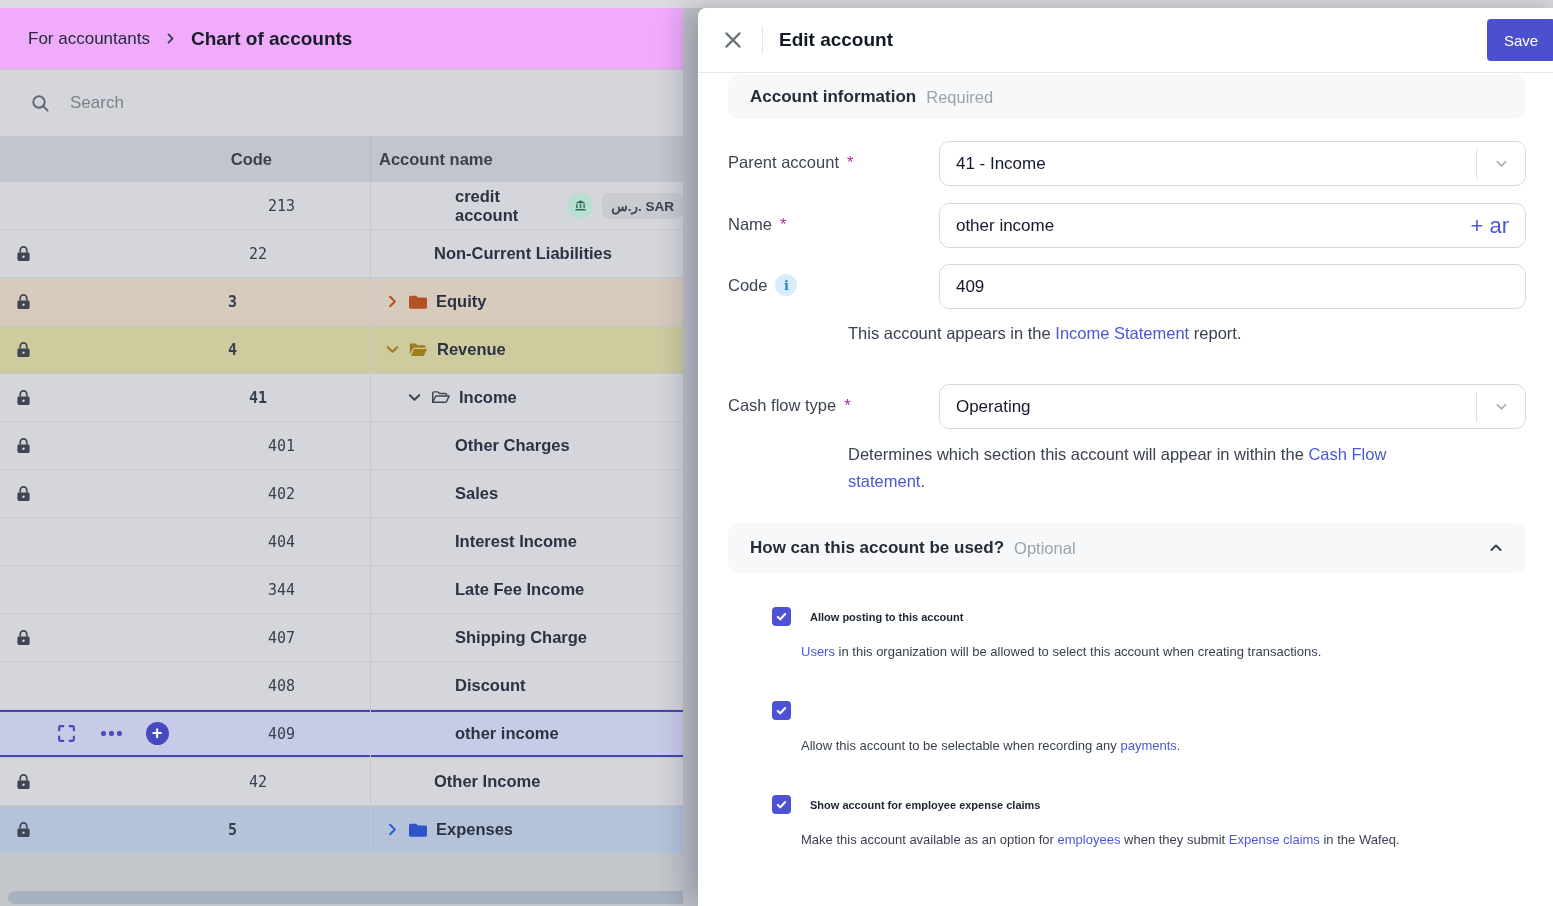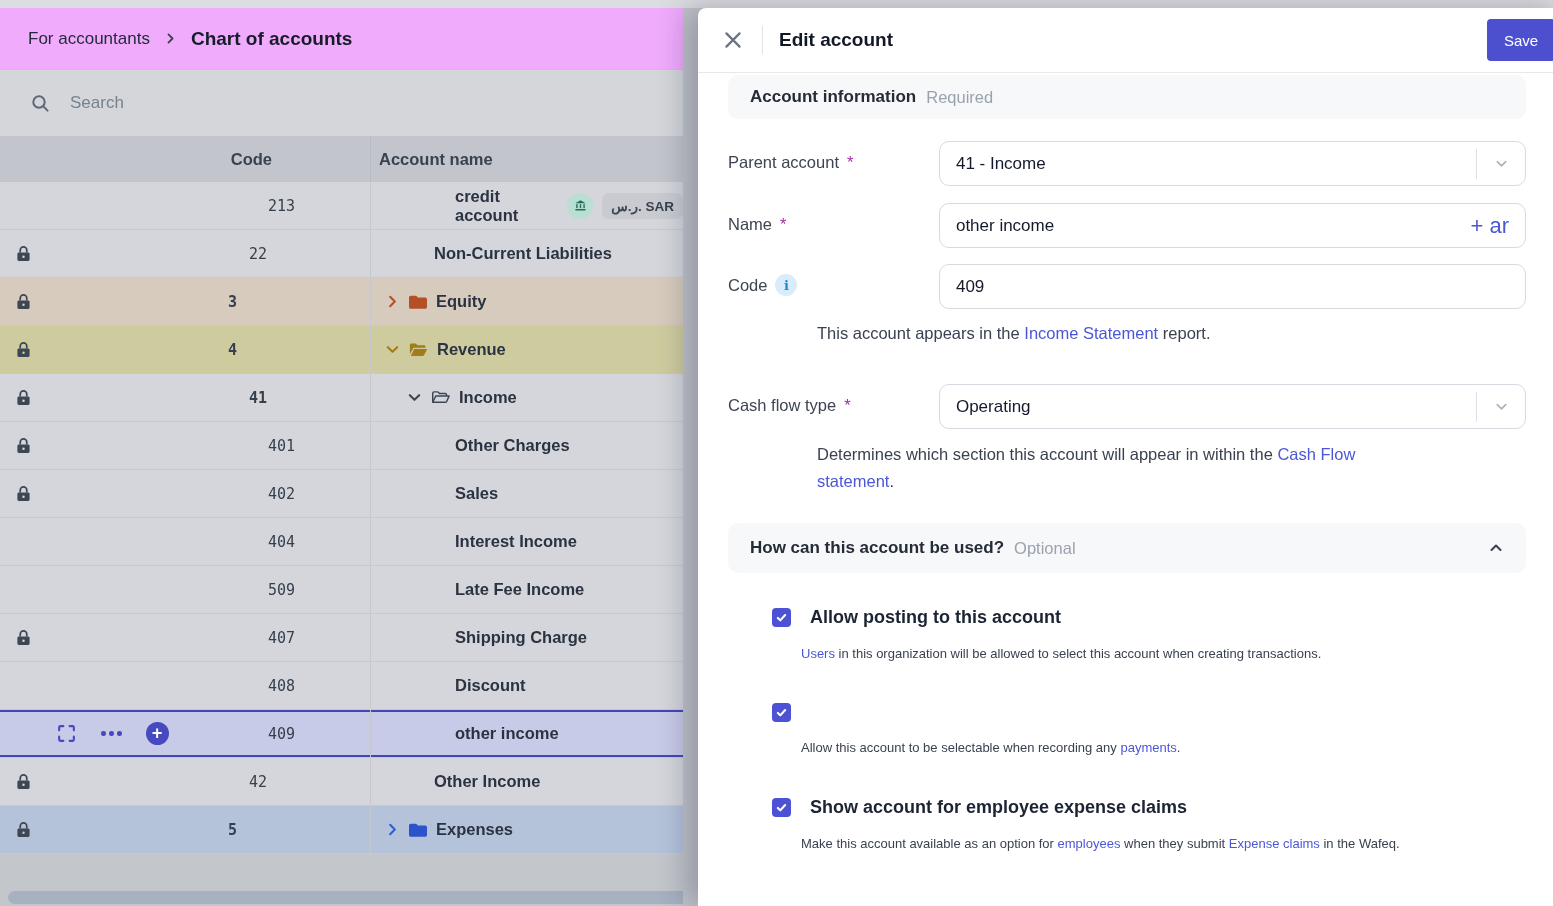--- a/index.html
+++ b/index.html
@@ -58,26 +58,26 @@
   .sec-t { font-size:17px; font-weight:600; color:#252b37; }
   .sec-b { font-size:16.5px; color:#9ba2ae; margin-left:10px; }
   .sec-chev { margin-left:auto; color:#39404d; display:flex; cursor:pointer; }
   .frow { display:flex; }
   .flab { width:217px; padding-top:12px; font-size:16.5px; color:#3d4452; display:flex; gap:8px; align-items:flex-start; }
   .req { color:#a62ca6; }
   .fbox { width:604px; }
   .inp { height:45px; border:1.5px solid #d7dae1; border-radius:10px; display:flex; align-items:center; padding:0 16px; font-size:17px; color:#15192b; background:#fff; }
   .inp .chevbox { margin-left:auto; margin-right:-16px; height:30px; width:49px; display:flex; align-items:center; justify-content:center; border-left:1px solid #dcdfe6; color:#aab2bf; cursor:pointer; }
   .suffix { margin-left:auto; color:#4b57d6; font-size:22px; cursor:pointer; }
-  .helper { font-size:16.5px; color:#3a4150; line-height:27px; margin:11px 0 0 89px; width:554px; }
+  .helper { font-size:16.5px; color:#3a4150; line-height:27px; margin:11px 0 0 120px; width:554px; }
   .link { color:#4b57d6; cursor:pointer; }
   .info-i { width:22px; height:22px; border-radius:50%; background:#d9ecfb; color:#1e88d2; font-family:"DejaVu Serif", serif; font-weight:700; font-size:13px; font-style:normal; display:flex; align-items:center; justify-content:center; margin-top:-2px; }
   .chkrow { display:flex; align-items:center; gap:19px; margin:34px 0 0 44px; }
   .chk { width:19px; height:19px; border-radius:4px; background:#4d51d4; display:flex; align-items:center; justify-content:center; flex:none; cursor:pointer; }
-  .chklab { font-size:18px; font-weight:600; color:#1c2433; }
+  .chklab { font-size:11px; font-weight:600; color:#1c2433; }
   .chkhelp { margin:12px 0 0 73px; width:648px; font-size:13px; color:#3a4150; line-height:27px; }
   .vscroll { position:absolute; right:4px; top:82px; width:8px; height:410px; border-radius:4px; background:#cbd6e3; }
   .mt22{margin-top:22px}.mt17{margin-top:17px}.mt16{margin-top:16px}.mt37{margin-top:37px}.mt28{margin-top:28px}.mt36{margin-top:36px}.mt12{margin-top:12px}
 </style>
 </head>
 <body>
 
 <div class="top-strip"></div>
 
 <div class="left-panel">
@@ -258,21 +258,21 @@
     <div class="cc pr3">
         <span>404</span>
       </div>
     <div class="cn pl3">
         <span>Interest Income</span>
       </div>
   </div>
 
   <div class="row">
     <div class="cc pr3">
-        <span>509</span>
+        <span>344</span>
       </div>
     <div class="cn pl3">
         <span>Late Fee Income</span>
       </div>
   </div>
 
   <div class="row">
     <div class="cc pr3">
         <span class="lock">
           <svg width="15" height="17" viewBox="0 0 16 18">

